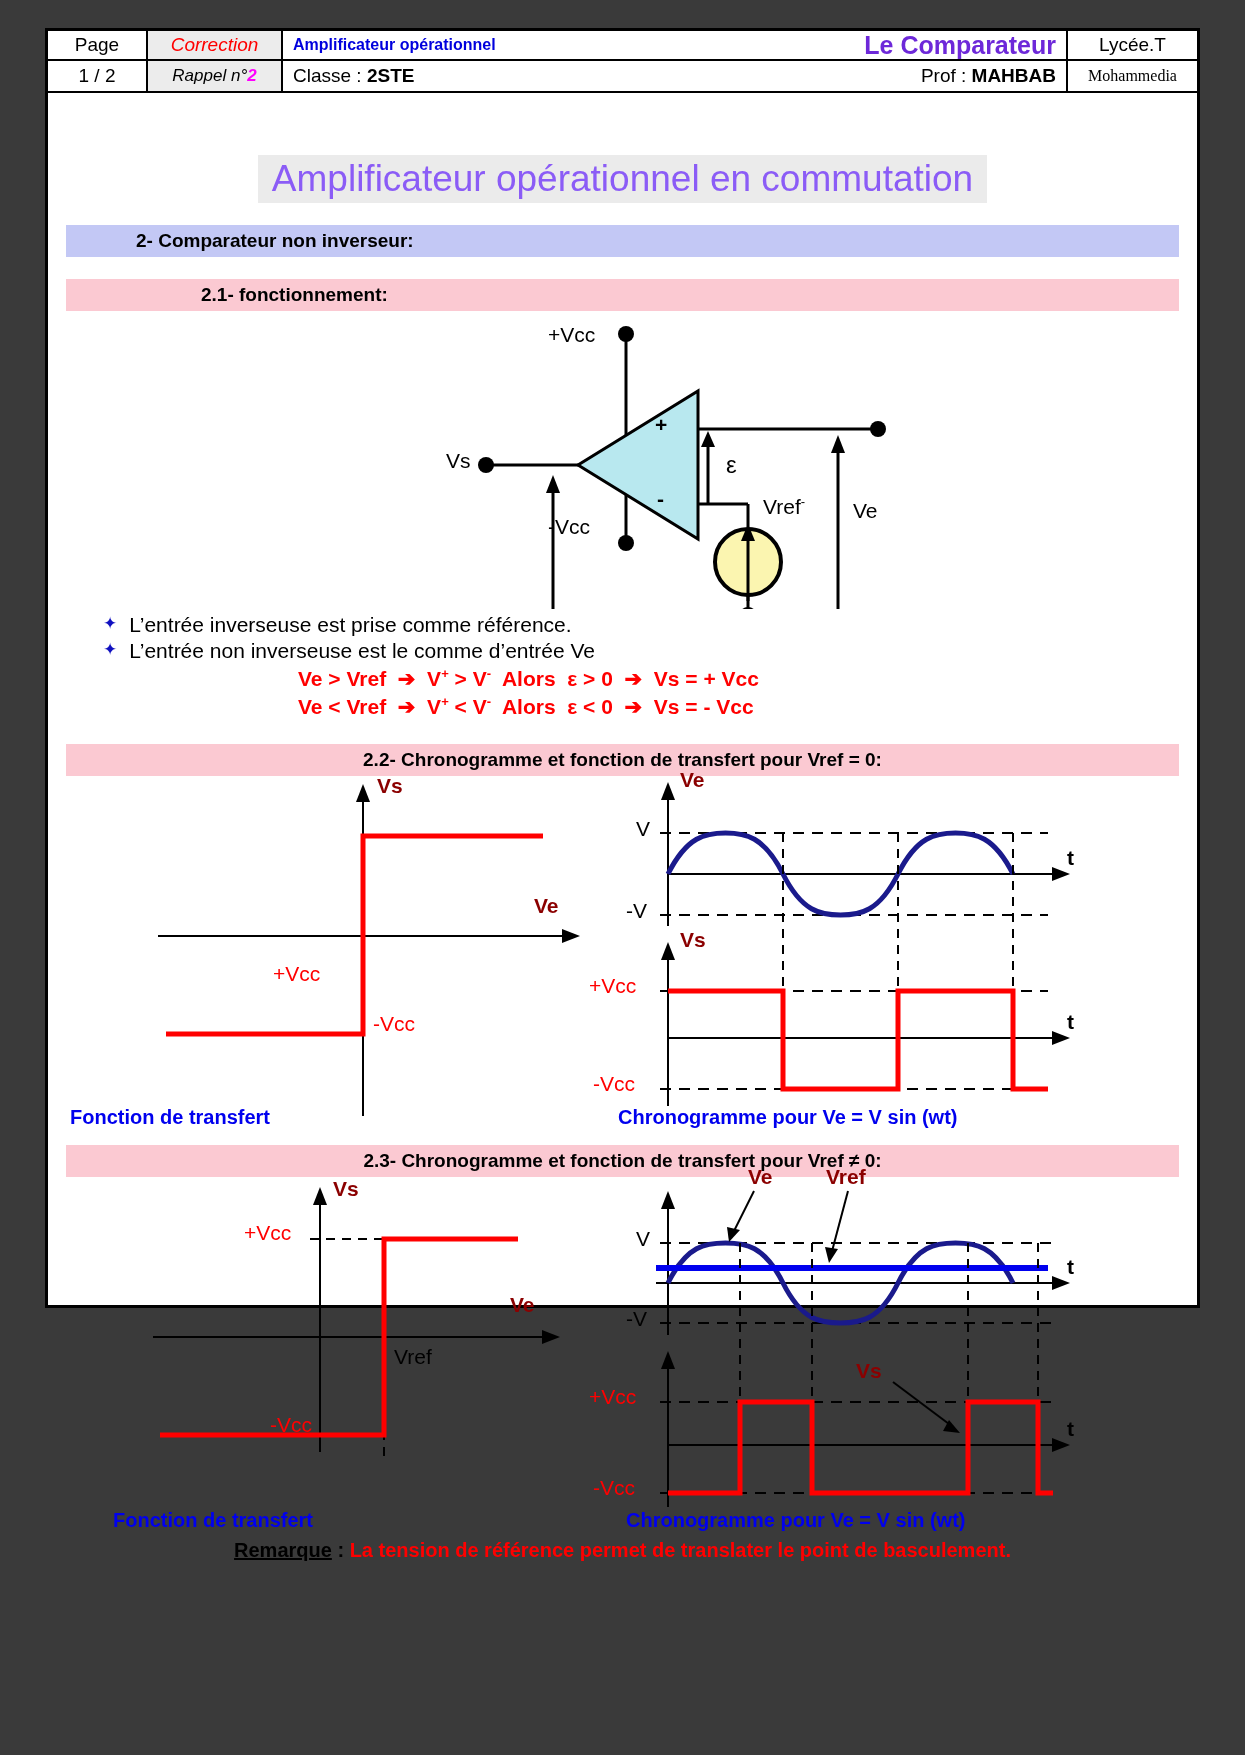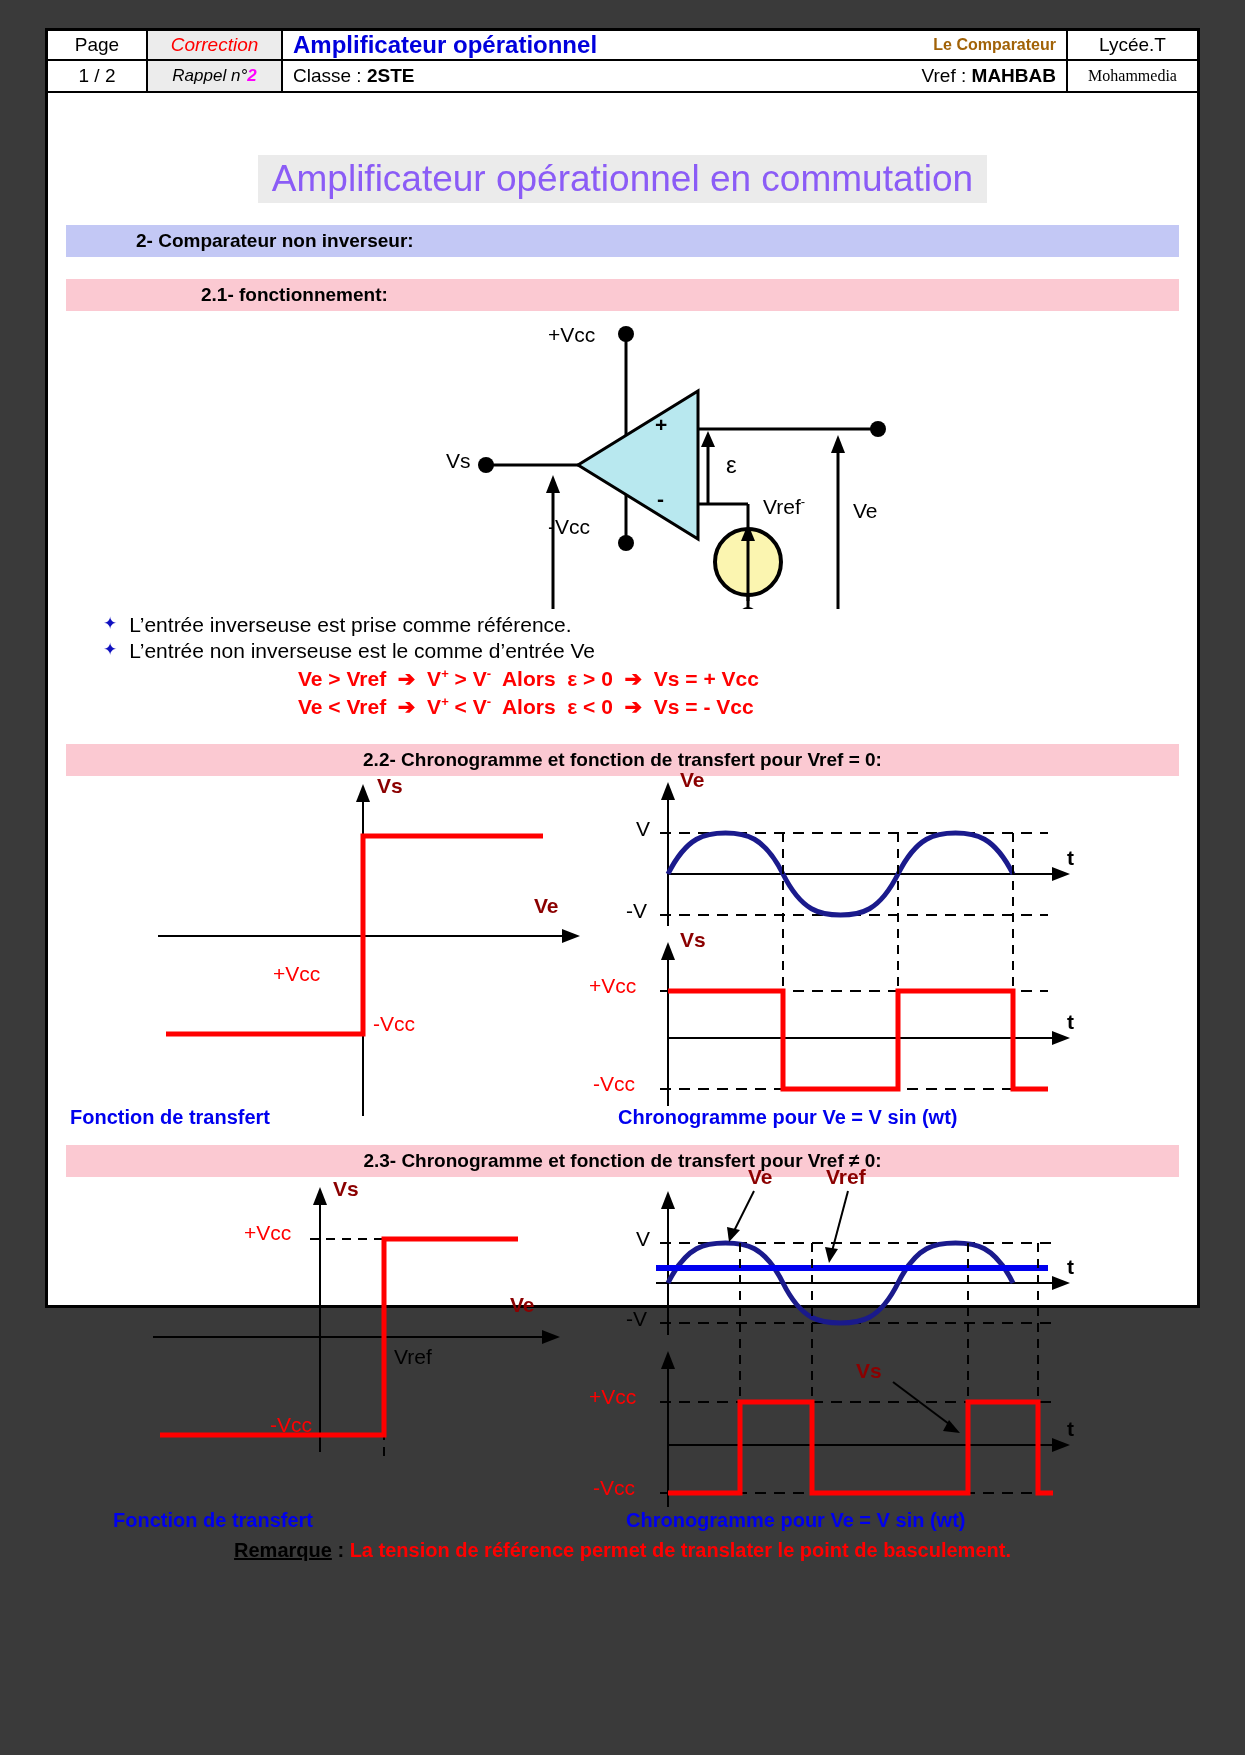--- a/index.html
+++ b/index.html
@@ -27,22 +27,22 @@
   .c-page  { width:100px; }
   .c-corr  { width:135px; background:#ececec; }
   .c-mid   { width:785px; }
   .c-lyc   { width:129px; }
   .corr-txt { color:#ff0000; font-style:italic; font-size:19px; }
   .rappel { font-style:italic; font-size:17px; color:#000; }
   .rappel b { color:#ff00ff; font-style:italic; }
   .mid-inner { display:flex; width:100%; padding:0 10px; align-items:center; }
   .mid-left { flex:0 0 auto; }
   .mid-right { margin-left:auto; }
-  .blue-b { color:#0000dd; font-weight:bold; font-size:24px; }
-  .red-b  { color:#a16207; font-weight:bold; font-size:16px; }
+  .blue-b { color:#0000dd; font-weight:bold; font-size:16px; }
+  .red-b  { color:#6d28d9; font-weight:bold; font-size:25px; }
   .blk    { color:#000; font-size:19px; }
   .blk b  { font-weight:bold; }
   .lyc1 { font-size:19px; } .lyc2 { font-size:16px;font-family:Liberation Serif, serif; }
 
   
   .title-wrap { text-align:center; margin-top:18px; }
   .title {
     display:inline-block; background:#ebebeb; color:#8b5cf6;
     font-size:37px; padding:3px 14px; letter-spacing:0px;margin-top:44px;
   }
@@ -95,21 +95,21 @@
     <div class="hdr-col c-mid">
       <div class="hdr-row top">
         <div class="mid-inner">
           <span class="mid-left blue-b">Amplificateur opérationnel</span>
           <span class="mid-right red-b">Le Comparateur</span>
         </div>
       </div>
       <div class="hdr-row">
         <div class="mid-inner">
           <span class="mid-left blk"><span>Classe : </span><b>2STE</b></span>
-          <span class="mid-right blk"><span>Vref : </span><b>MAHBAB</b></span>
+          <span class="mid-right blk"><span>Prof : </span><b>MAHBAB</b></span>
         </div>
       </div>
     </div>
     <div class="hdr-col c-lyc">
       <div class="hdr-row top">
           <span class="lyc1">Lycée.T</span>
         </div>
       <div class="hdr-row">
           <span class="lyc2">Mohammedia</span>
         </div>

